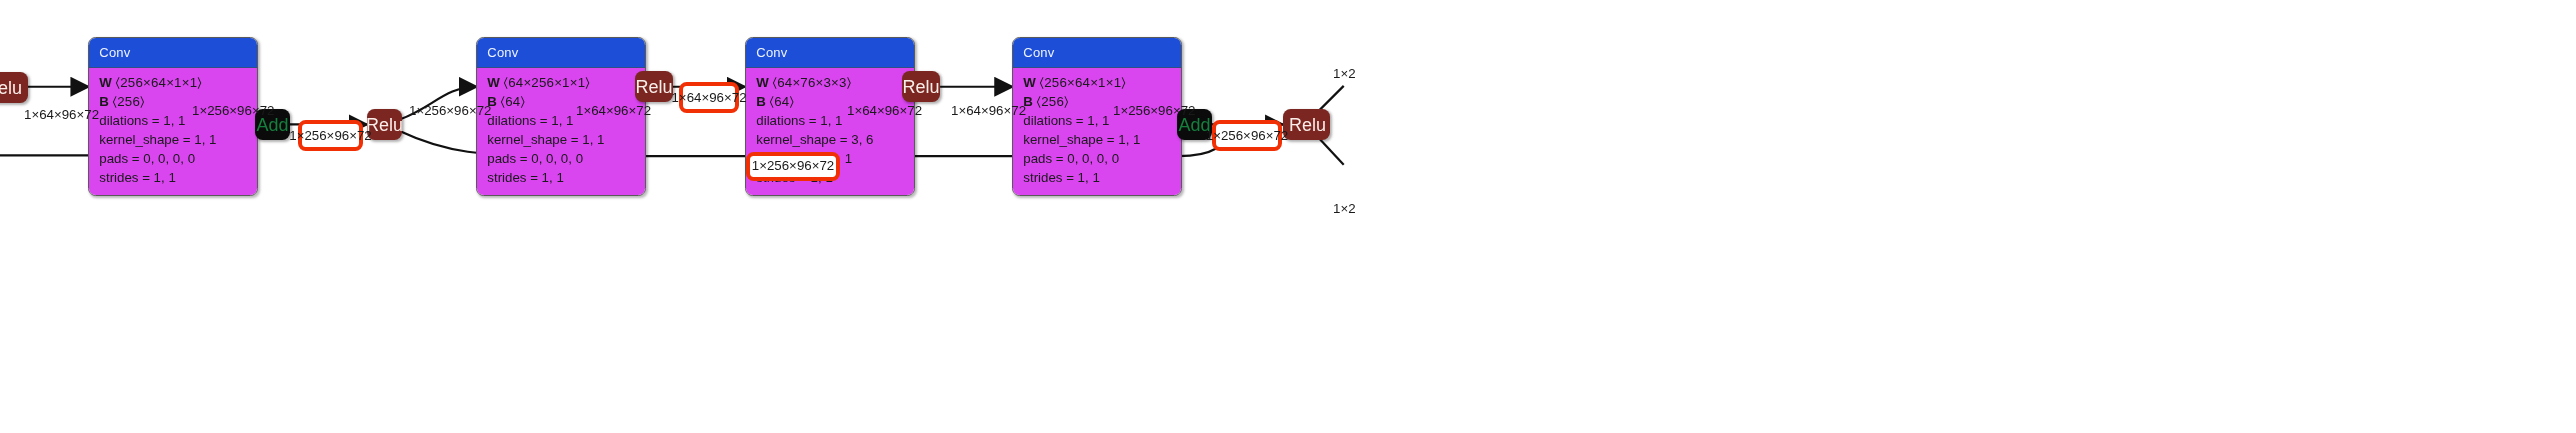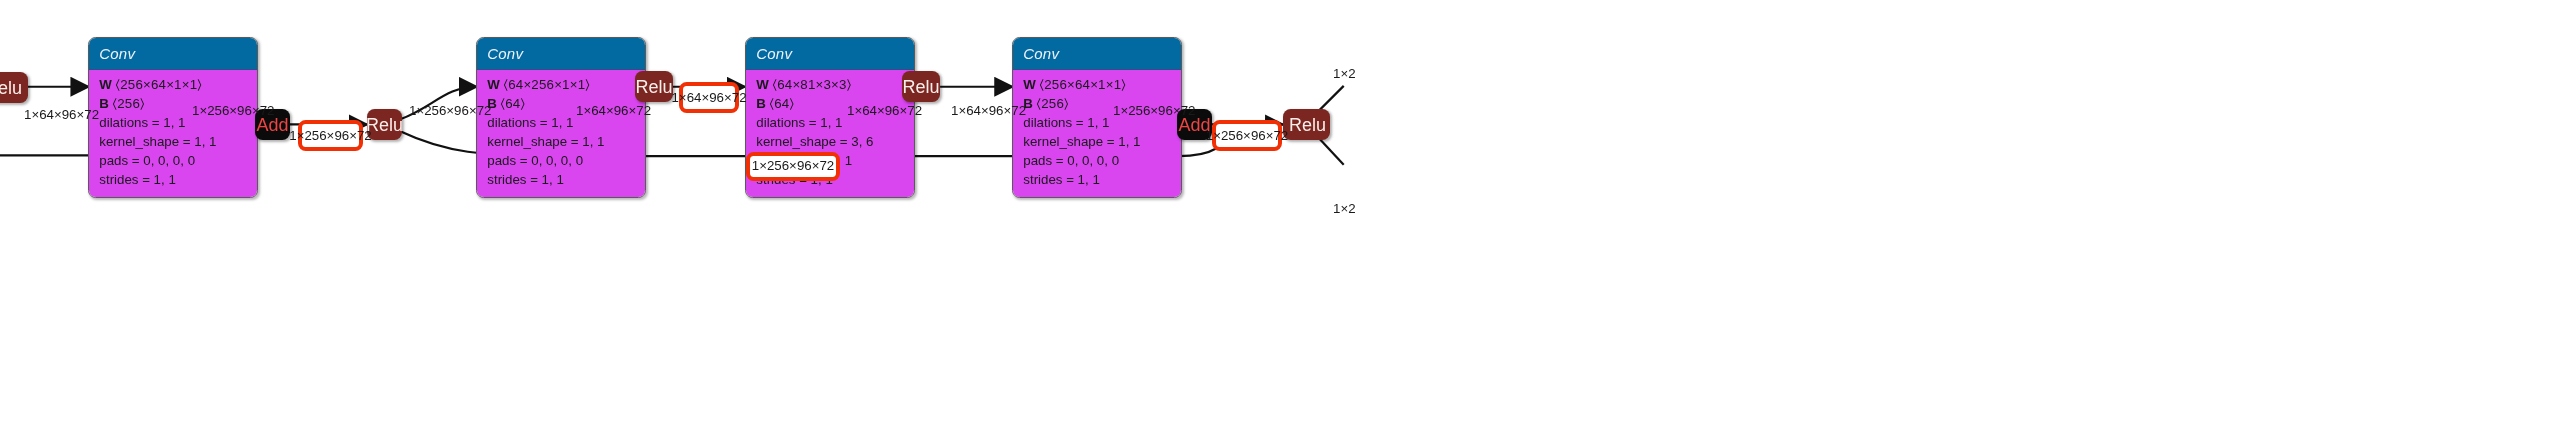--- a/index.html
+++ b/index.html
@@ -13,28 +13,27 @@
   .conv{
     position:absolute;
     width:168px;
     border:1.4px solid #5a5a5a;
     border-radius:7.7px;
     background:#ffffff;
     box-shadow:1.3px 1.7px 2.6px rgba(0,0,0,.28);
     overflow:hidden;
   }
   .conv-title{
-    background:#0369a1;
+    background:#1d4ed8;
     color:#eef3fa;
-    font-size:15px;
+    font-size:13px;
     line-height:1;
     padding:7.7px 10.3px 8.6px 10.3px;
     border-bottom:1.4px solid #2d5184;
     letter-spacing:0.2px;
-    font-style:italic;
   }
   .conv-body{
     padding:6px 10.3px 7.7px 10.3px;
     background:#d946ef;
   }
   .crow{
     font-size:13.3px;
     color:#1a1a1a;
     line-height:1.42;
     white-space:nowrap;
@@ -46,21 +45,21 @@
   .pill{
     position:absolute;
     border-radius:7.7px;
     color:#fdf3f0;
     font-size:18px;
     line-height:1;
     display:flex;align-items:center;justify-content:center;
     box-shadow:1.3px 1.7px 2.6px rgba(0,0,0,.30);
     white-space:nowrap;
   }
-  .pill.add{background:#0b0b0b;color:#ef4444;}
+  .pill.add{background:#0b0b0b;color:#15803d;}
   .pill.relu{background:#7b2620;color:#fbeeea;}
 
   
   .elabel{
     position:absolute;
     font-size:13.3px;
     color:#1a1a1a;
     white-space:nowrap;
     line-height:1;
     margin-top:7px;
@@ -170,21 +169,21 @@
     </div>
   </div>
 
   <div class="pill relu" style="left:635px;top:71px;width:38px;height:31px;">
     <span>Relu</span>
   </div>
 
   <div class="conv" style="left:745px;top:37px;">
     <div class="conv-title">Conv</div>
     <div class="conv-body">
-      <div class="crow"><b>W</b> <span class="ang">〈64×81×3×3〉</span></div>
+      <div class="crow"><b>W</b> <span class="ang">〈64×76×3×3〉</span></div>
       <div class="crow"><b>B</b> <span class="ang">〈64〉</span></div>
       <div class="crow">dilations = 1, 1</div>
       <div class="crow">kernel_shape = 3, 6</div>
       <div class="crow">pads = 1, 1, 1, 1</div>
       <div class="crow">strides = 1, 1</div>
     </div>
   </div>
 
   <div class="pill relu" style="left:902px;top:71px;width:38px;height:31px;">
     <span>Relu</span>

